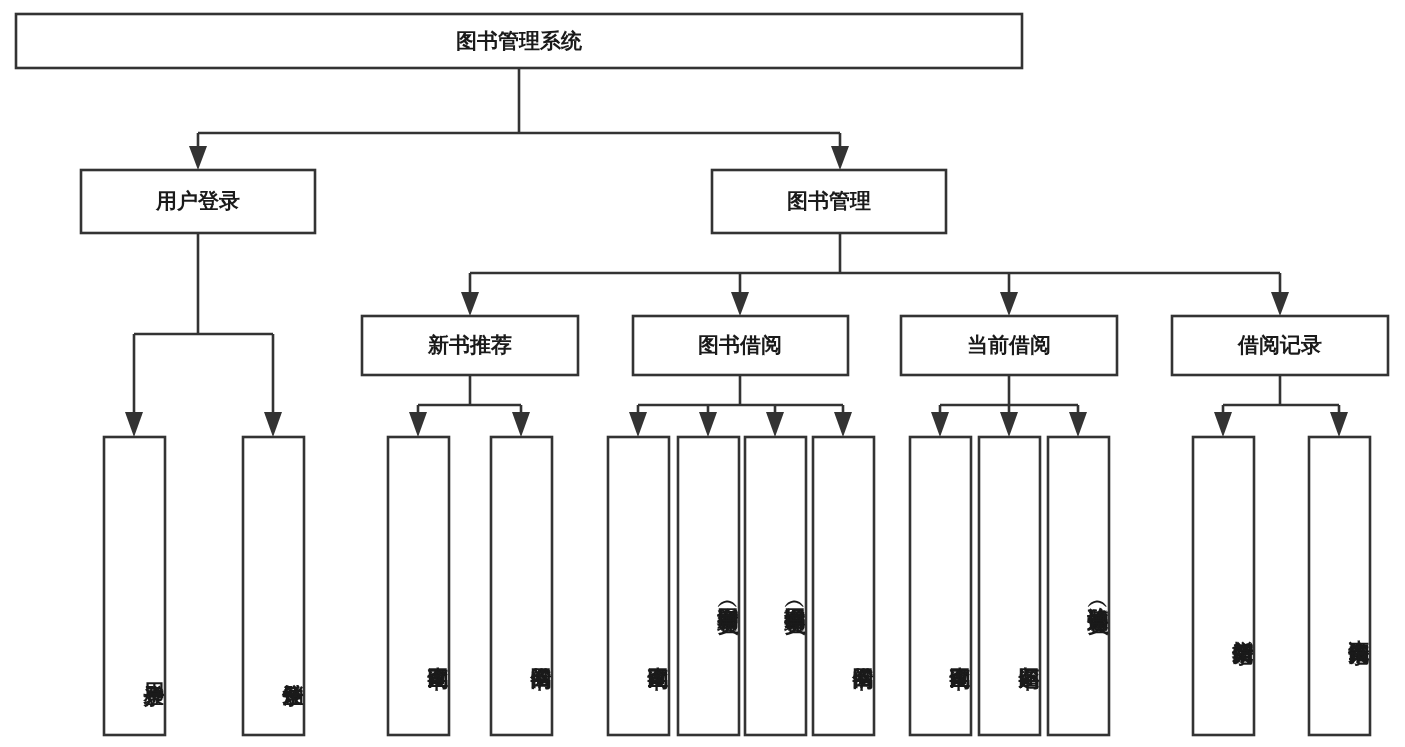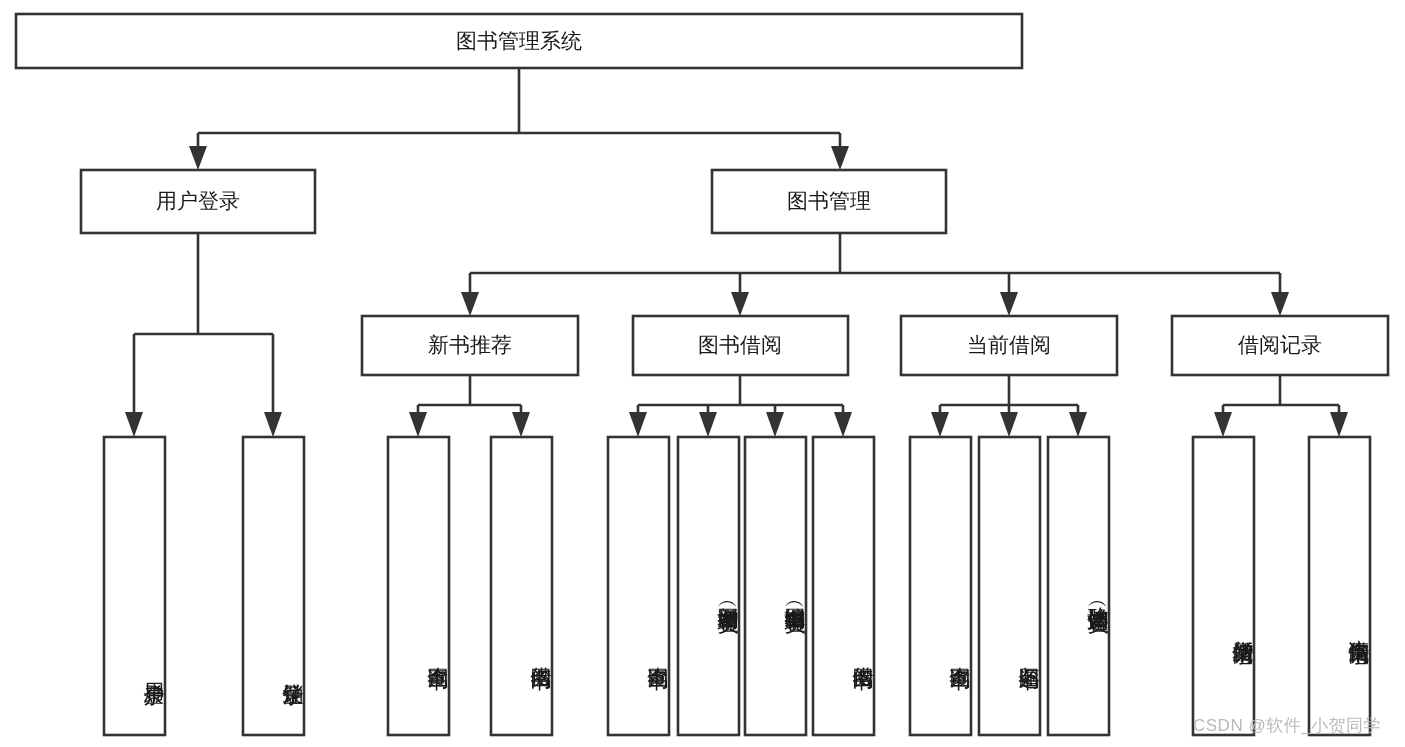--- a/index.html
+++ b/index.html
@@ -10,20 +10,21 @@
   }
   body {
     font-family: "Liberation Sans", "DejaVu Sans", sans-serif;
   }
   #diagram-root {
     position: relative;
     width: 1405px;
     height: 747px;
     background: #ffffff;
     overflow: hidden;
+    font-weight: bold;
   }
   svg#diagram-svg {
     position: absolute;
     top: 0;
     left: 0;
     width: 1405px;
     height: 747px;
     display: block;
   }
   .node-box {
@@ -195,15 +196,14 @@
   <div class="node-label-v" style="left:745px; top:437px; width:61px; height:298px; padding-top:8px;">编辑图书（管理员）</div>
   <div class="node-label-v" style="left:813px; top:437px; width:61px; height:298px; padding-top:66px;">借阅图书</div>
 
   <div class="node-label-v" style="left:910px; top:437px; width:61px; height:298px; padding-top:66px;">查询图书</div>
   <div class="node-label-v" style="left:979px; top:437px; width:61px; height:298px; padding-top:66px;">归还图书</div>
   <div class="node-label-v" style="left:1048px; top:437px; width:61px; height:298px; padding-top:8px;">确认归还（管理员）</div>
 
   <div class="node-label-v" style="left:1193px; top:437px; width:61px; height:298px; padding-top:40px;">新增借阅记录</div>
   <div class="node-label-v" style="left:1309px; top:437px; width:61px; height:298px; padding-top:40px;">查询借阅记录</div>
 
-  <div class="watermark" style="left:1193px; top:714px;">CSDN @软件_小贺同学</div>
 
 </div>
 
 </body></html>

